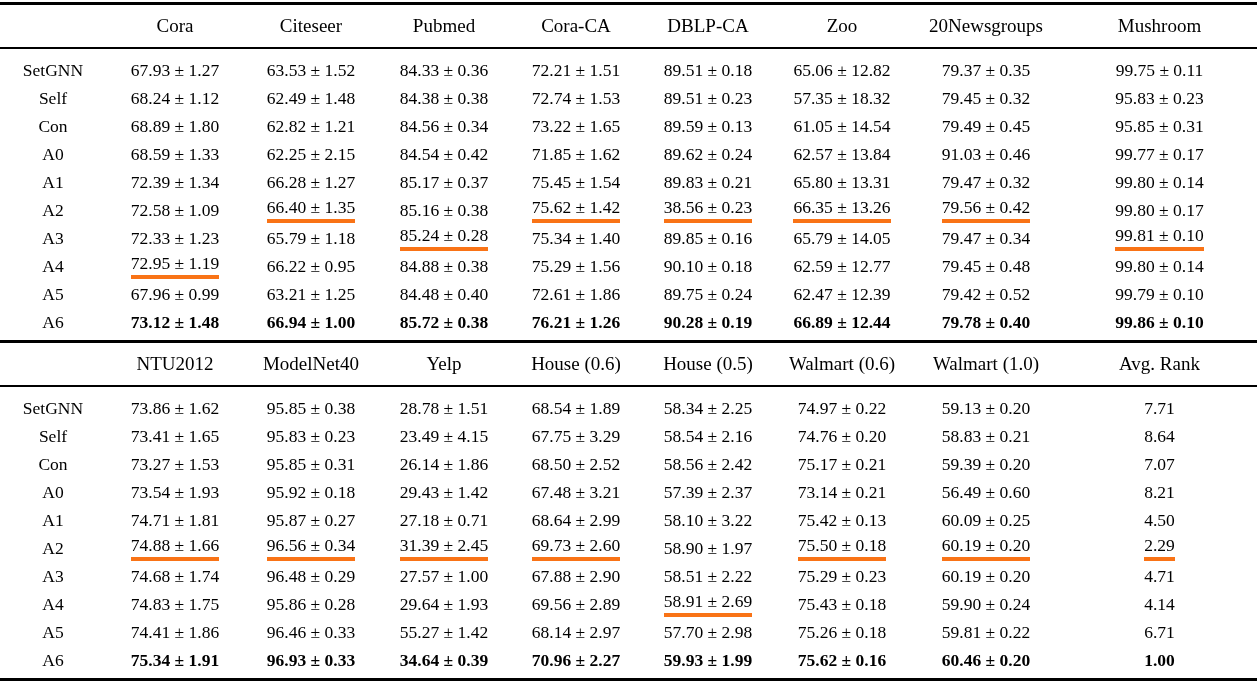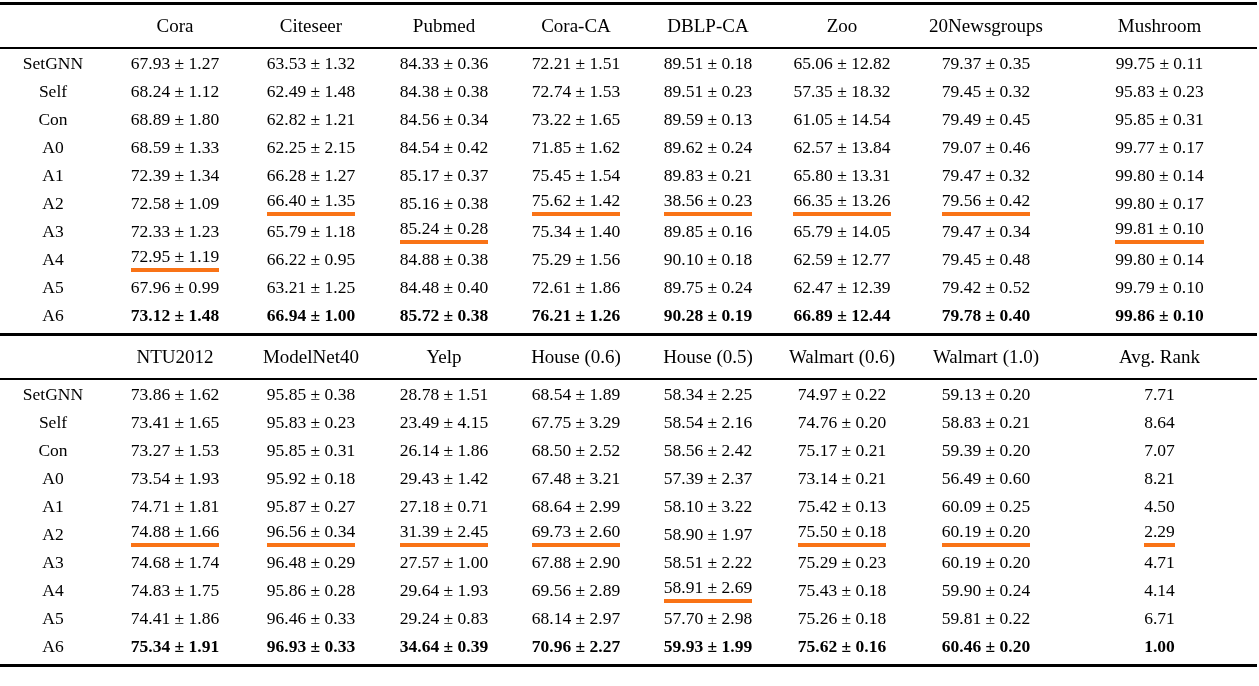--- a/index.html
+++ b/index.html
@@ -48,21 +48,21 @@
     padding: 0;
   }
   tr.data-row td {
     font-size: 17.5px;
     text-align: center;
     height: 28px;
     vertical-align: middle;
     padding: 0;
     white-space: nowrap;
   }
-  tr.data-row.first-data td { }
+  tr.data-row.first-data td { padding-top: 7px; }
   tr.data-row.last-data td { padding-bottom: 4px; }
   td.row-label { font-size: 17.5px; }
   span.val { display: inline-block; }
   span.val.bold { font-weight: bold; }
   span.val.underline {
     border-bottom: 4px solid #f97316;
     padding-bottom: 1px;
   }
 </style>
 </head>
@@ -91,21 +91,21 @@
           <th>DBLP-CA</th>
           <th>Zoo</th>
           <th>20Newsgroups</th>
           <th>Mushroom</th>
         </tr>
       </thead>
       <tbody>
         <tr class="data-row first-data">
           <td class="row-label">SetGNN</td>
           <td><span class="val">67.93 ± 1.27</span></td>
-          <td><span class="val">63.53 ± 1.32</span></td>
+          <td><span class="val">63.53 ± 1.52</span></td>
           <td><span class="val">84.33 ± 0.36</span></td>
           <td><span class="val">72.21 ± 1.51</span></td>
           <td><span class="val">89.51 ± 0.18</span></td>
           <td><span class="val">65.06 ± 12.82</span></td>
           <td><span class="val">79.37 ± 0.35</span></td>
           <td><span class="val">99.75 ± 0.11</span></td>
         </tr>
         <tr class="data-row">
           <td class="row-label">Self</td>
           <td><span class="val">68.24 ± 1.12</span></td>
@@ -129,21 +129,21 @@
           <td><span class="val">95.85 ± 0.31</span></td>
         </tr>
         <tr class="data-row">
           <td class="row-label">A0</td>
           <td><span class="val">68.59 ± 1.33</span></td>
           <td><span class="val">62.25 ± 2.15</span></td>
           <td><span class="val">84.54 ± 0.42</span></td>
           <td><span class="val">71.85 ± 1.62</span></td>
           <td><span class="val">89.62 ± 0.24</span></td>
           <td><span class="val">62.57 ± 13.84</span></td>
-          <td><span class="val">79.07 ± 0.46</span></td>
+          <td><span class="val">91.03 ± 0.46</span></td>
           <td><span class="val">99.77 ± 0.17</span></td>
         </tr>
         <tr class="data-row">
           <td class="row-label">A1</td>
           <td><span class="val">72.39 ± 1.34</span></td>
           <td><span class="val">66.28 ± 1.27</span></td>
           <td><span class="val">85.17 ± 0.37</span></td>
           <td><span class="val">75.45 ± 1.54</span></td>
           <td><span class="val">89.83 ± 0.21</span></td>
           <td><span class="val">65.80 ± 13.31</span></td>
@@ -318,21 +318,21 @@
           <td><span class="val">69.56 ± 2.89</span></td>
           <td><span class="val underline">58.91 ± 2.69</span></td>
           <td><span class="val">75.43 ± 0.18</span></td>
           <td><span class="val">59.90 ± 0.24</span></td>
           <td><span class="val">4.14</span></td>
         </tr>
         <tr class="data-row">
           <td class="row-label">A5</td>
           <td><span class="val">74.41 ± 1.86</span></td>
           <td><span class="val">96.46 ± 0.33</span></td>
-          <td><span class="val">29.24 ± 0.83</span></td>
+          <td><span class="val">55.27 ± 1.42</span></td>
           <td><span class="val">68.14 ± 2.97</span></td>
           <td><span class="val">57.70 ± 2.98</span></td>
           <td><span class="val">75.26 ± 0.18</span></td>
           <td><span class="val">59.81 ± 0.22</span></td>
           <td><span class="val">6.71</span></td>
         </tr>
         <tr class="data-row last-data">
           <td class="row-label">A6</td>
           <td><span class="val bold">75.34 ± 1.91</span></td>
           <td><span class="val bold">96.93 ± 0.33</span></td>

